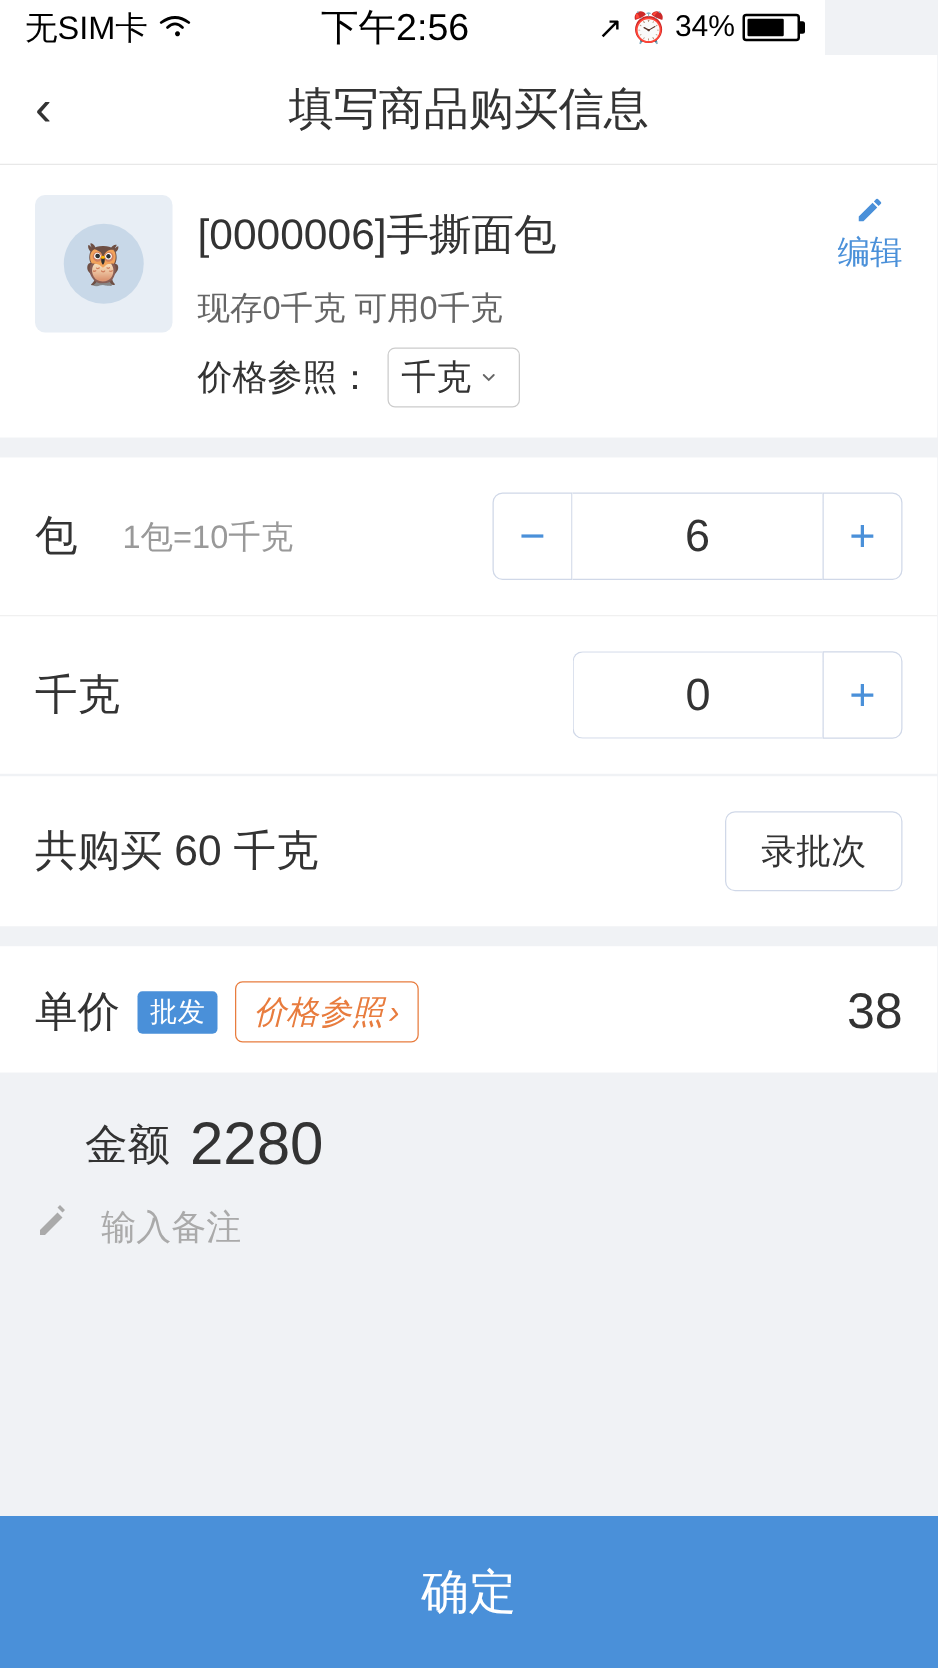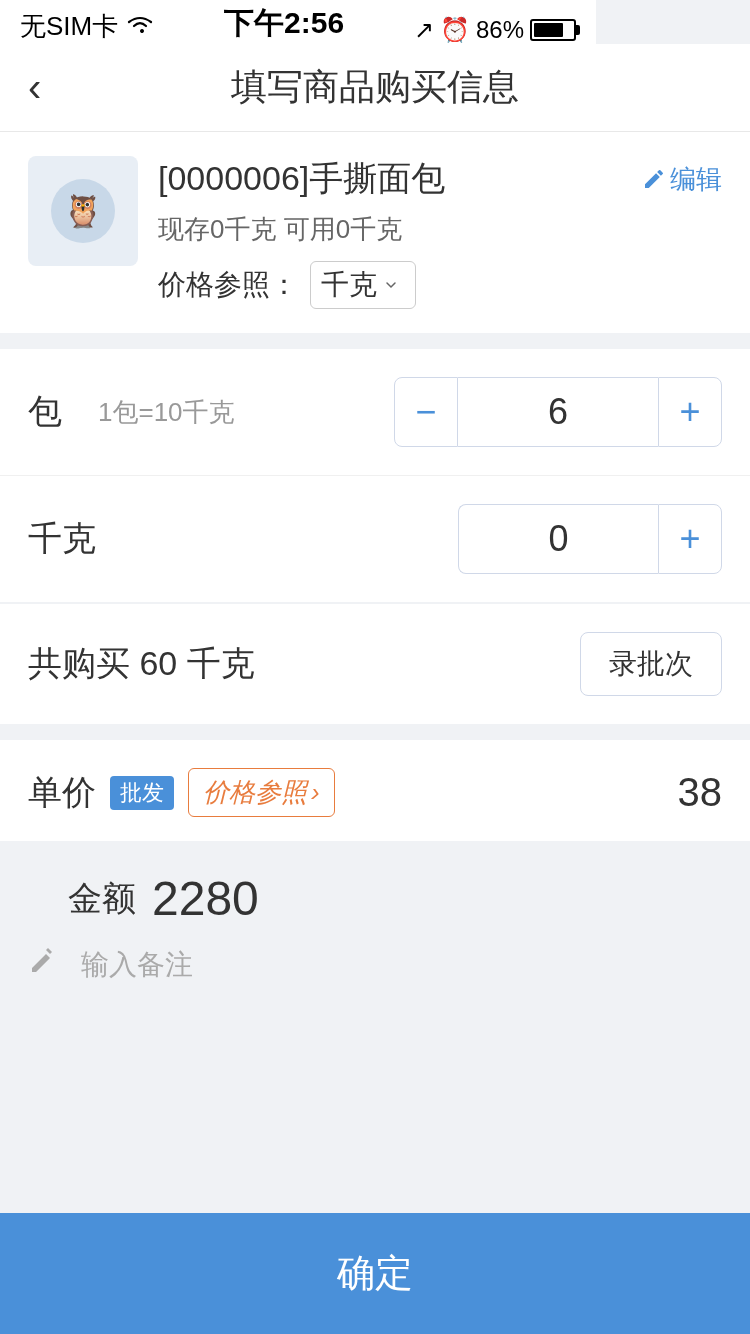--- a/index.html
+++ b/index.html
@@ -8,32 +8,32 @@
       width: 750px;
       min-height: 1334px;
       font-family: -apple-system, "PingFang SC", "Helvetica Neue", Arial, sans-serif;
       background: #f0f2f5;
       font-size: 32px;
       color: #333;
     }
 
     
     .status-bar {
-      width: 596px;
+      width: 660px;
       height: 44px;
       background: #fff;
       display: flex;
-      align-items: flex-end;
+      align-items: center;
       justify-content: space-between;
       padding: 0 20px;
       font-size: 26px;
       color: #000;
     }
     .status-left { display: flex; align-items: center; gap: 8px; }
-    .status-center { font-size: 30px; font-weight: 700; }
+    .status-center { font-size: 30px; font-weight: 400; }
     .status-right { display: flex; align-items: center; gap: 6px; font-size: 24px; }
     .battery-block {
       display: inline-flex; align-items: center;
       border: 2px solid #000; border-radius: 3px;
       width: 46px; height: 22px; padding: 2px; position: relative;
     }
     .battery-fill {
       background: #000; height: 100%; width: 76%; border-radius: 1px;
     }
     .battery-tip {
@@ -105,20 +105,21 @@
       color: #333;
     }
     .edit-btn {
       font-size: 26px;
       color: #4a90d9;
       display: flex;
       align-items: center;
       gap: 4px;
       cursor: pointer;
       flex-shrink: 0;
+      flex-direction: column;
     }
     .product-stock {
       font-size: 26px;
       color: #666;
       margin-bottom: 14px;
     }
     .product-unit-row {
       display: flex;
       align-items: center;
       gap: 12px;
@@ -330,21 +331,21 @@
         <path d="M14 16 a2 2 0 1 1 0 0.01Z" fill="#000"></path>
         <path d="M8 11 Q14 5 20 11" stroke="#000" stroke-width="2.2" fill="none" stroke-linecap="round"></path>
         <path d="M3 7 Q14 -1 25 7" stroke="#000" stroke-width="2.2" fill="none" stroke-linecap="round"></path>
       </svg>
     </span>
   </div>
   <div class="status-center">下午2:56</div>
   <div class="status-right">
     <span>↗</span>
     <span>⏰</span>
-    <span>86%</span>
+    <span>34%</span>
     <span class="battery-block">
       <span class="battery-fill"></span>
       <span class="battery-tip"></span>
     </span>
   </div>
 </div>
 
 <div class="nav-bar">
   <span class="nav-back">‹</span>
   <span class="nav-title">填写商品购买信息</span>

